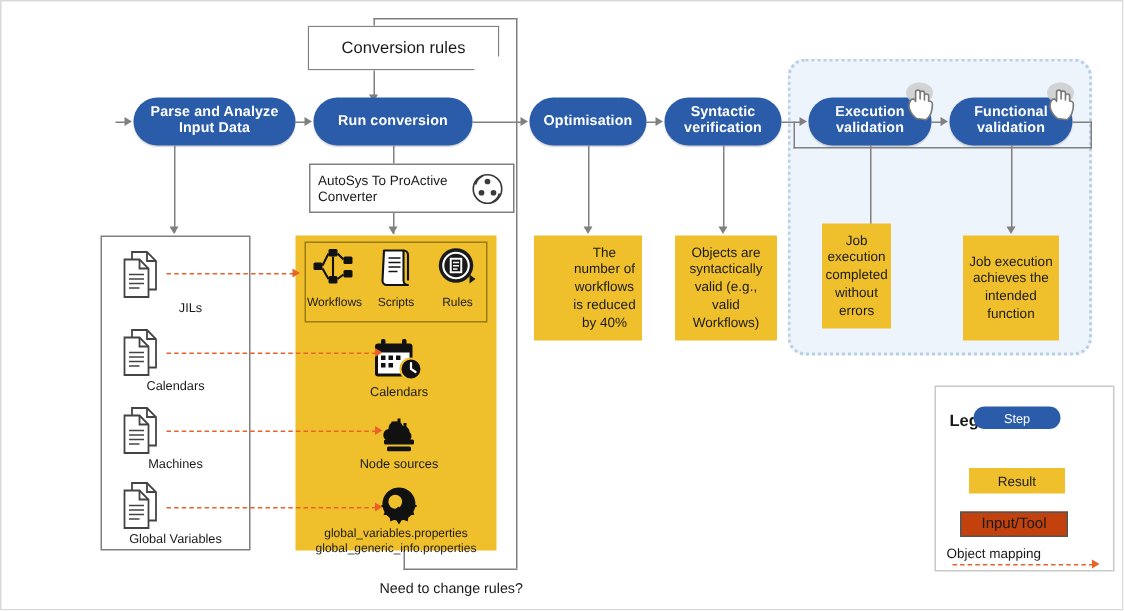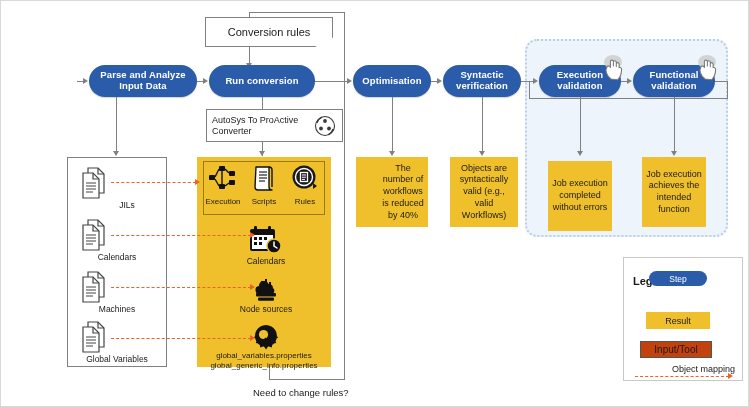--- a/index.html
+++ b/index.html
@@ -48,21 +48,21 @@
 
   
   .legend{background:#ffffff;border:1px solid #c9c9c9;}
   .legend-title{font-size:11px;font-weight:bold;color:#1a1a1a;}
   .legend-step{background:#2a5caa;color:#fff;border-radius:999px;font-size:8.5px;
                display:flex;align-items:center;justify-content:center;font-weight:normal;}
   .legend-result{background:#f0c02c;color:#1a1a1a;font-size:9px;
                display:flex;align-items:center;justify-content:center;}
   .legend-tool{background:#c2410c;border:1px solid #555;font-size:10px;color:#1a1a1a;
                display:flex;align-items:center;justify-content:center;}
-  .legend-map{font-size:9px;color:#1a1a1a;text-align:right;}
+  .legend-map{font-size:9px;color:#1a1a1a;text-align:left;}
 
   
   .conv-txt{font-size:11px;color:#1a1a1a;}
   .loop-lbl{font-size:9.5px;color:#1a1a1a;}
   .icon-lbl{font-size:8px;color:#1a1a1a;text-align:center;}
   .iconbox{border:1px solid #9a7a14;}
 </style>
 </head>
 <body>
 
@@ -238,21 +238,21 @@
       <rect x="21" y="16" width="6" height="5" rx="1"></rect>
       </g>
     <g stroke="#111" stroke-width="1.4" fill="none">
       <path d="M7 13 L11 5"></path>
         <path d="M7 15 L11 22"></path>
       <path d="M17 5 L21 9"></path>
         <path d="M17 22 L21 19"></path>
         <path d="M14 7 L14 20"></path>
       </g>
   </svg>
-  <div class="abs icon-lbl" style="left:202px;top:196px;width:40px;">Execution</div>
+  <div class="abs icon-lbl" style="left:202px;top:196px;width:40px;">Workflows</div>
 
   <svg class="abs" style="left:250px;top:163px;width:26px;height:28px;" viewBox="0 0 26 28">
     <path d="M5 3 h13 v20 a3 3 0 0 0 3 3 h-14 a3 3 0 0 1 -3 -3 z" fill="#fff" stroke="#111" stroke-width="1.4" stroke-linejoin="round"></path>
     <path d="M18 3 a3 3 0 0 1 3 3 v17" fill="none" stroke="#111" stroke-width="1.4"></path>
     <g stroke="#111" stroke-width="1.1">
         <path d="M8 8 h8"></path>
         <path d="M8 11 h8"></path>
       <path d="M8 14 h8"></path>
         <path d="M8 17 h6"></path>
       </g>
@@ -331,21 +331,21 @@
   </div>
 
   <div class="abs vline" style="left:481px;top:96px;height:56px;"></div>
   <div class="abs arrow-d" style="left:477.5px;top:150px;"></div>
   <div class="abs result" style="left:449px;top:156px;width:68px;height:70px;">
     <span>Objects are syntactically valid (e.g., valid Workflows)</span>
   </div>
 
   <div class="abs vline" style="left:579px;top:96px;height:56px;"></div>
   <div class="abs arrow-d" style="left:575.5px;top:150px;"></div>
-  <div class="abs result" style="left:547px;top:160px;width:64px;height:70px;">
+  <div class="abs result" style="left:547px;top:148px;width:46px;height:70px;">
     <span>Job execution completed without errors</span>
   </div>
 
   <div class="abs vline" style="left:673px;top:96px;height:56px;"></div>
   <div class="abs arrow-d" style="left:669.5px;top:150px;"></div>
   <div class="abs result" style="left:641px;top:156px;width:64px;height:70px;">
     <span>Job execution achieves the intended function</span>
   </div>
 
   <div class="abs loop-lbl" style="left:252px;top:386px;width:180px;">Need to change rules?</div>

